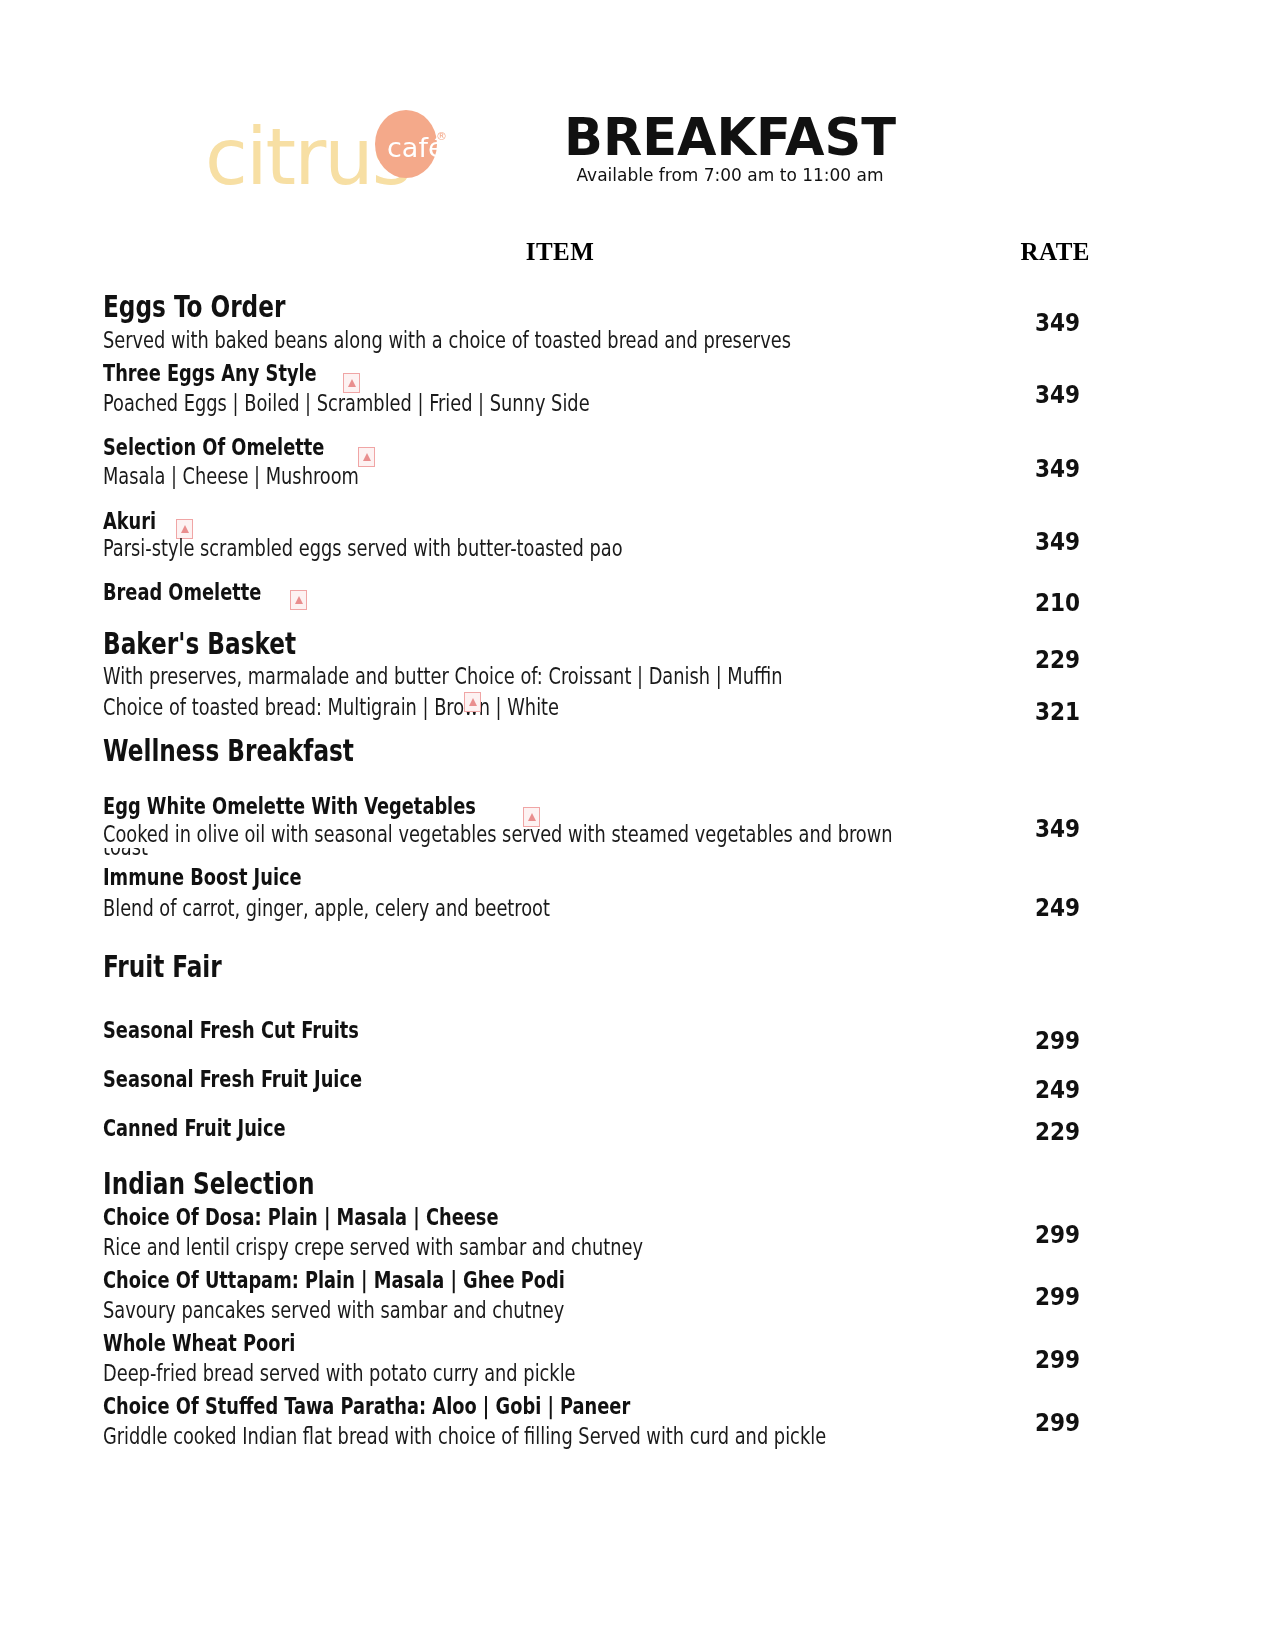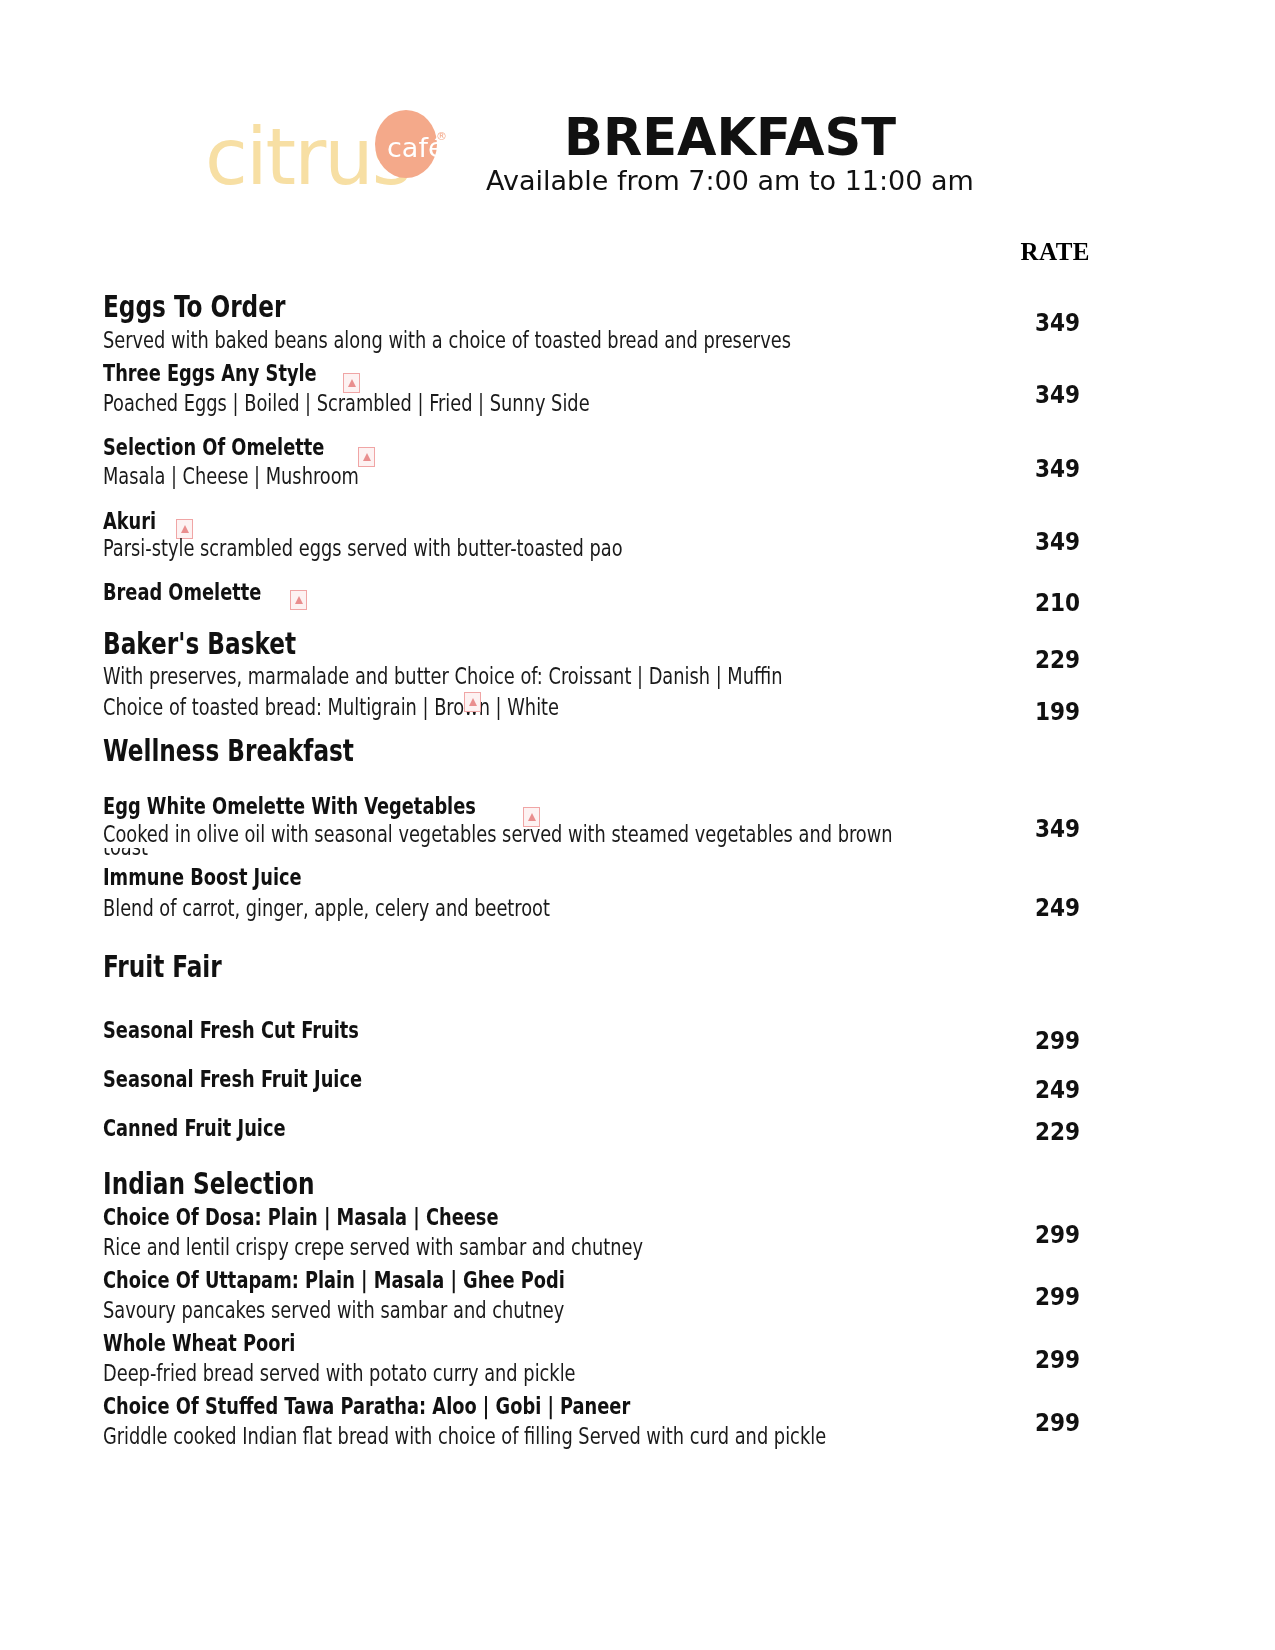--- a/index.html
+++ b/index.html
@@ -94,21 +94,21 @@
     line-height: 1.1;
     white-space: nowrap;
   }
   .title-sub {
     position: absolute;
     left: 420px;
     top: 166px;
     width: 620px;
     text-align: center;
     font-family: "DejaVu Sans", sans-serif;
-    font-size: 27px;
+    font-size: 17px;
     font-weight: 400;
     color: #111111;
     line-height: 1.1;
     white-space: nowrap;
   }
 
   
   .col-item {
     position: absolute;
     left: 380px;
@@ -237,20 +237,21 @@
       <div class="logo-citrus">citrus</div>
       <div class="logo-circle"></div>
       <div class="logo-cafe">café</div>
       <div class="logo-reg">®</div>
     </div>
 
     <div class="title-main">BREAKFAST</div>
     <div class="title-sub">Available from 7:00 am to 11:00 am</div>
   </div>
 
+  <div class="col-item">ITEM</div>
   <div class="col-rate">RATE</div>
 
   <div class="menu">
 
     <div class="entry section-title" style="top:292px;">Eggs To Order</div>
     <div class="entry item-desc" style="top:329px;">Served with baked beans along with a choice of toasted bread and preserves</div>
     <div class="price" style="top:311px;">349</div>
 
     <div class="entry item-name" style="top:362px;">Three Eggs Any Style</div>
     <span class="nonveg" style="left:343px; top:373px;"></span>
@@ -270,21 +271,21 @@
     <div class="entry item-name" style="top:581px;">Bread Omelette</div>
     <span class="nonveg" style="left:290px; top:590px;"></span>
     <div class="price" style="top:591px;">210</div>
 
     <div class="entry section-title" style="top:629px;">Baker's Basket</div>
     <div class="price" style="top:648px;">229</div>
 
     <div class="entry item-desc" style="top:665px;">With preserves, marmalade and butter Choice of: Croissant | Danish | Muffin</div>
     <div class="entry item-desc" style="top:696px;">Choice of toasted bread: Multigrain | Brown | White</div>
     <span class="nonveg" style="left:464px; top:692px;"></span>
-    <div class="price" style="top:700px;">199</div>
+    <div class="price" style="top:700px;">321</div>
 
     <div class="entry section-title" style="top:736px;">Wellness Breakfast</div>
 
     <div class="entry item-name" style="top:795px;">Egg White Omelette With Vegetables</div>
     <span class="nonveg" style="left:523px; top:807px;"></span>
     <div class="entry item-desc" style="top:823px;">Cooked in olive oil with seasonal vegetables served with steamed vegetables and brown</div>
     <div class="entry clipped" style="top:848px; width:400px;">
       <div class="item-desc">toast</div>
     </div>
     <div class="price" style="top:817px;">349</div>

